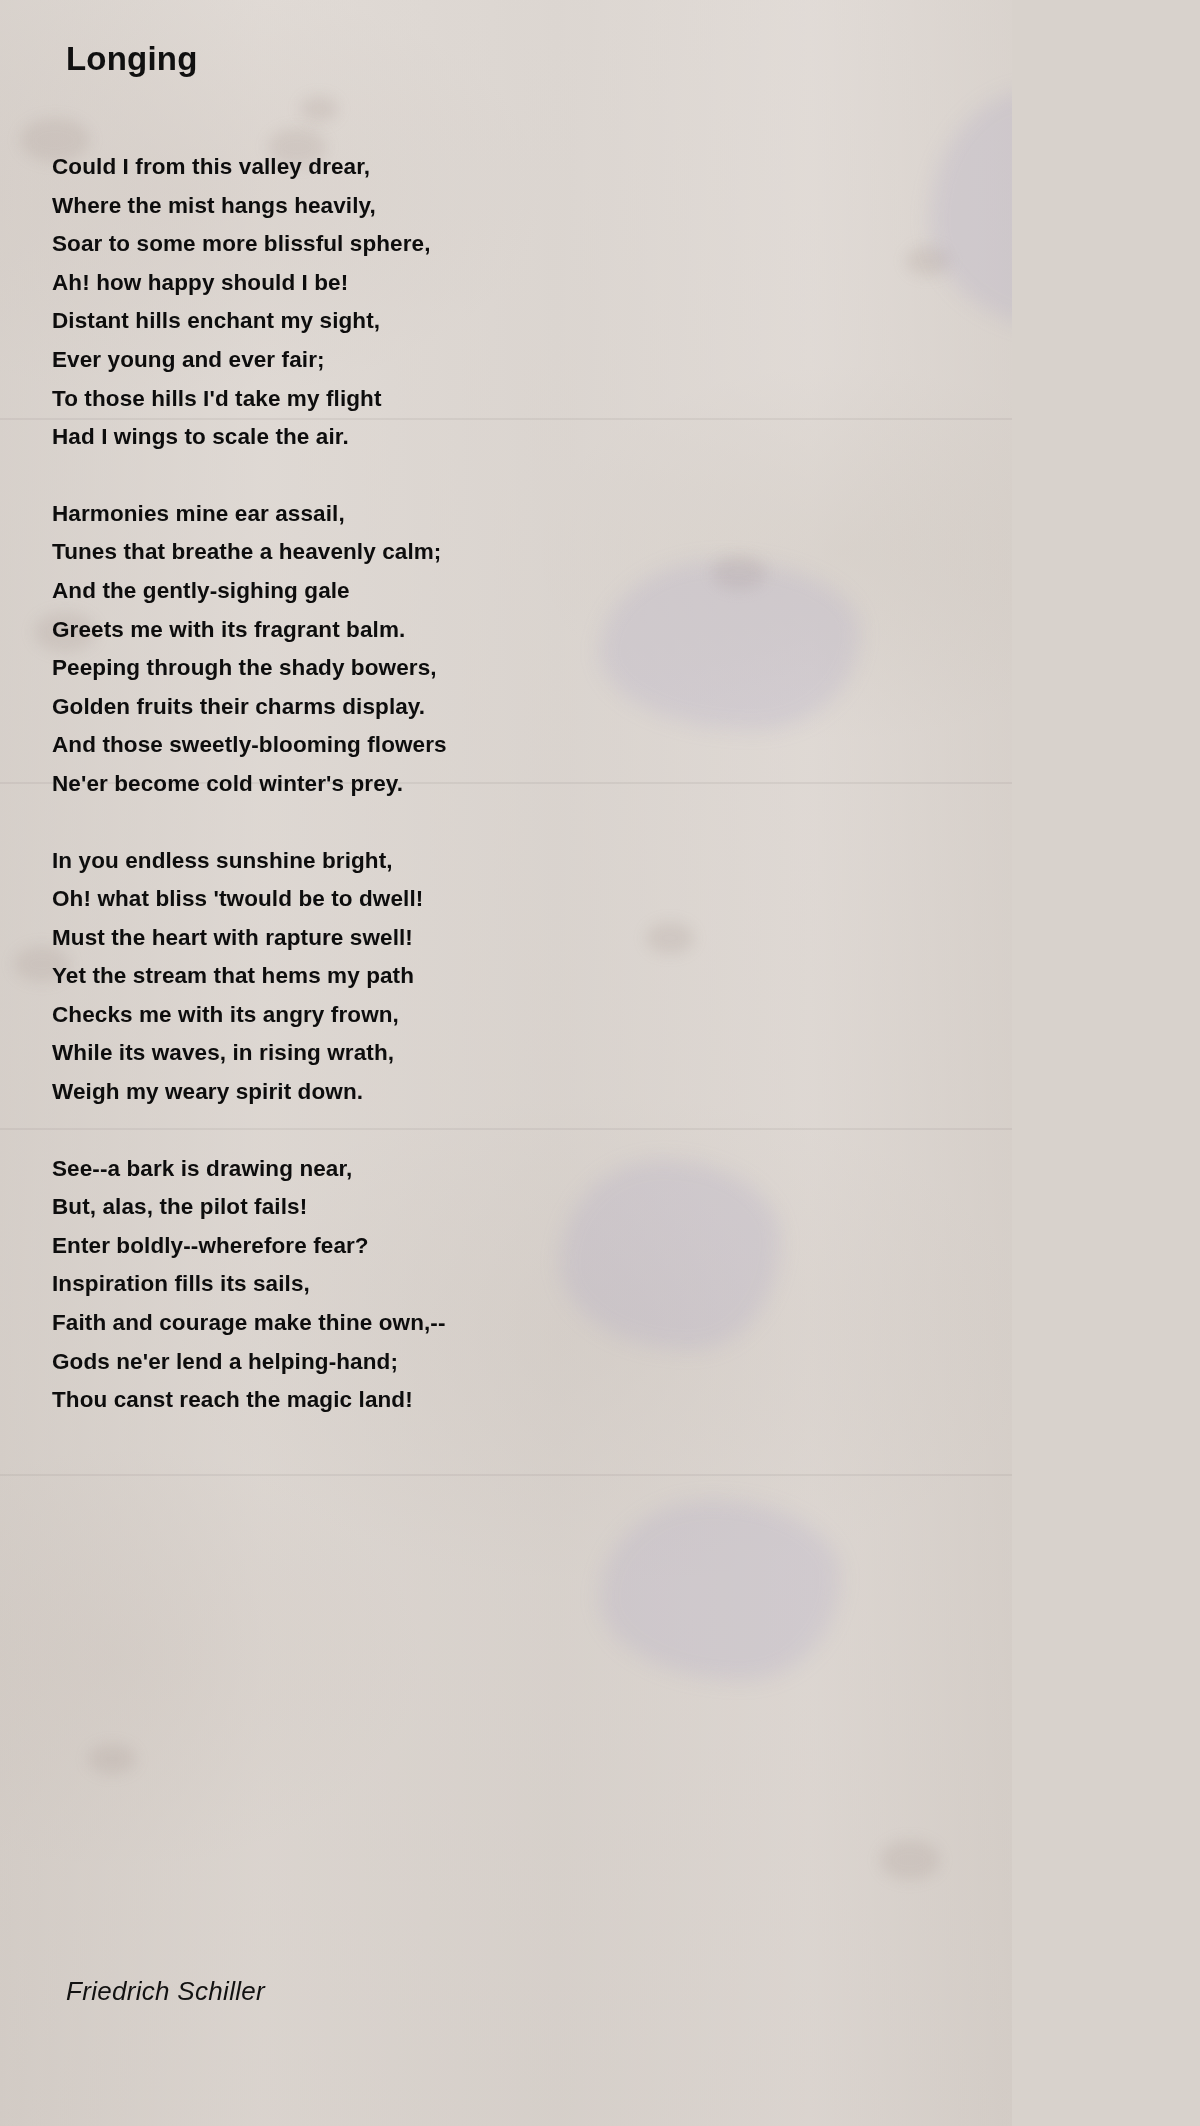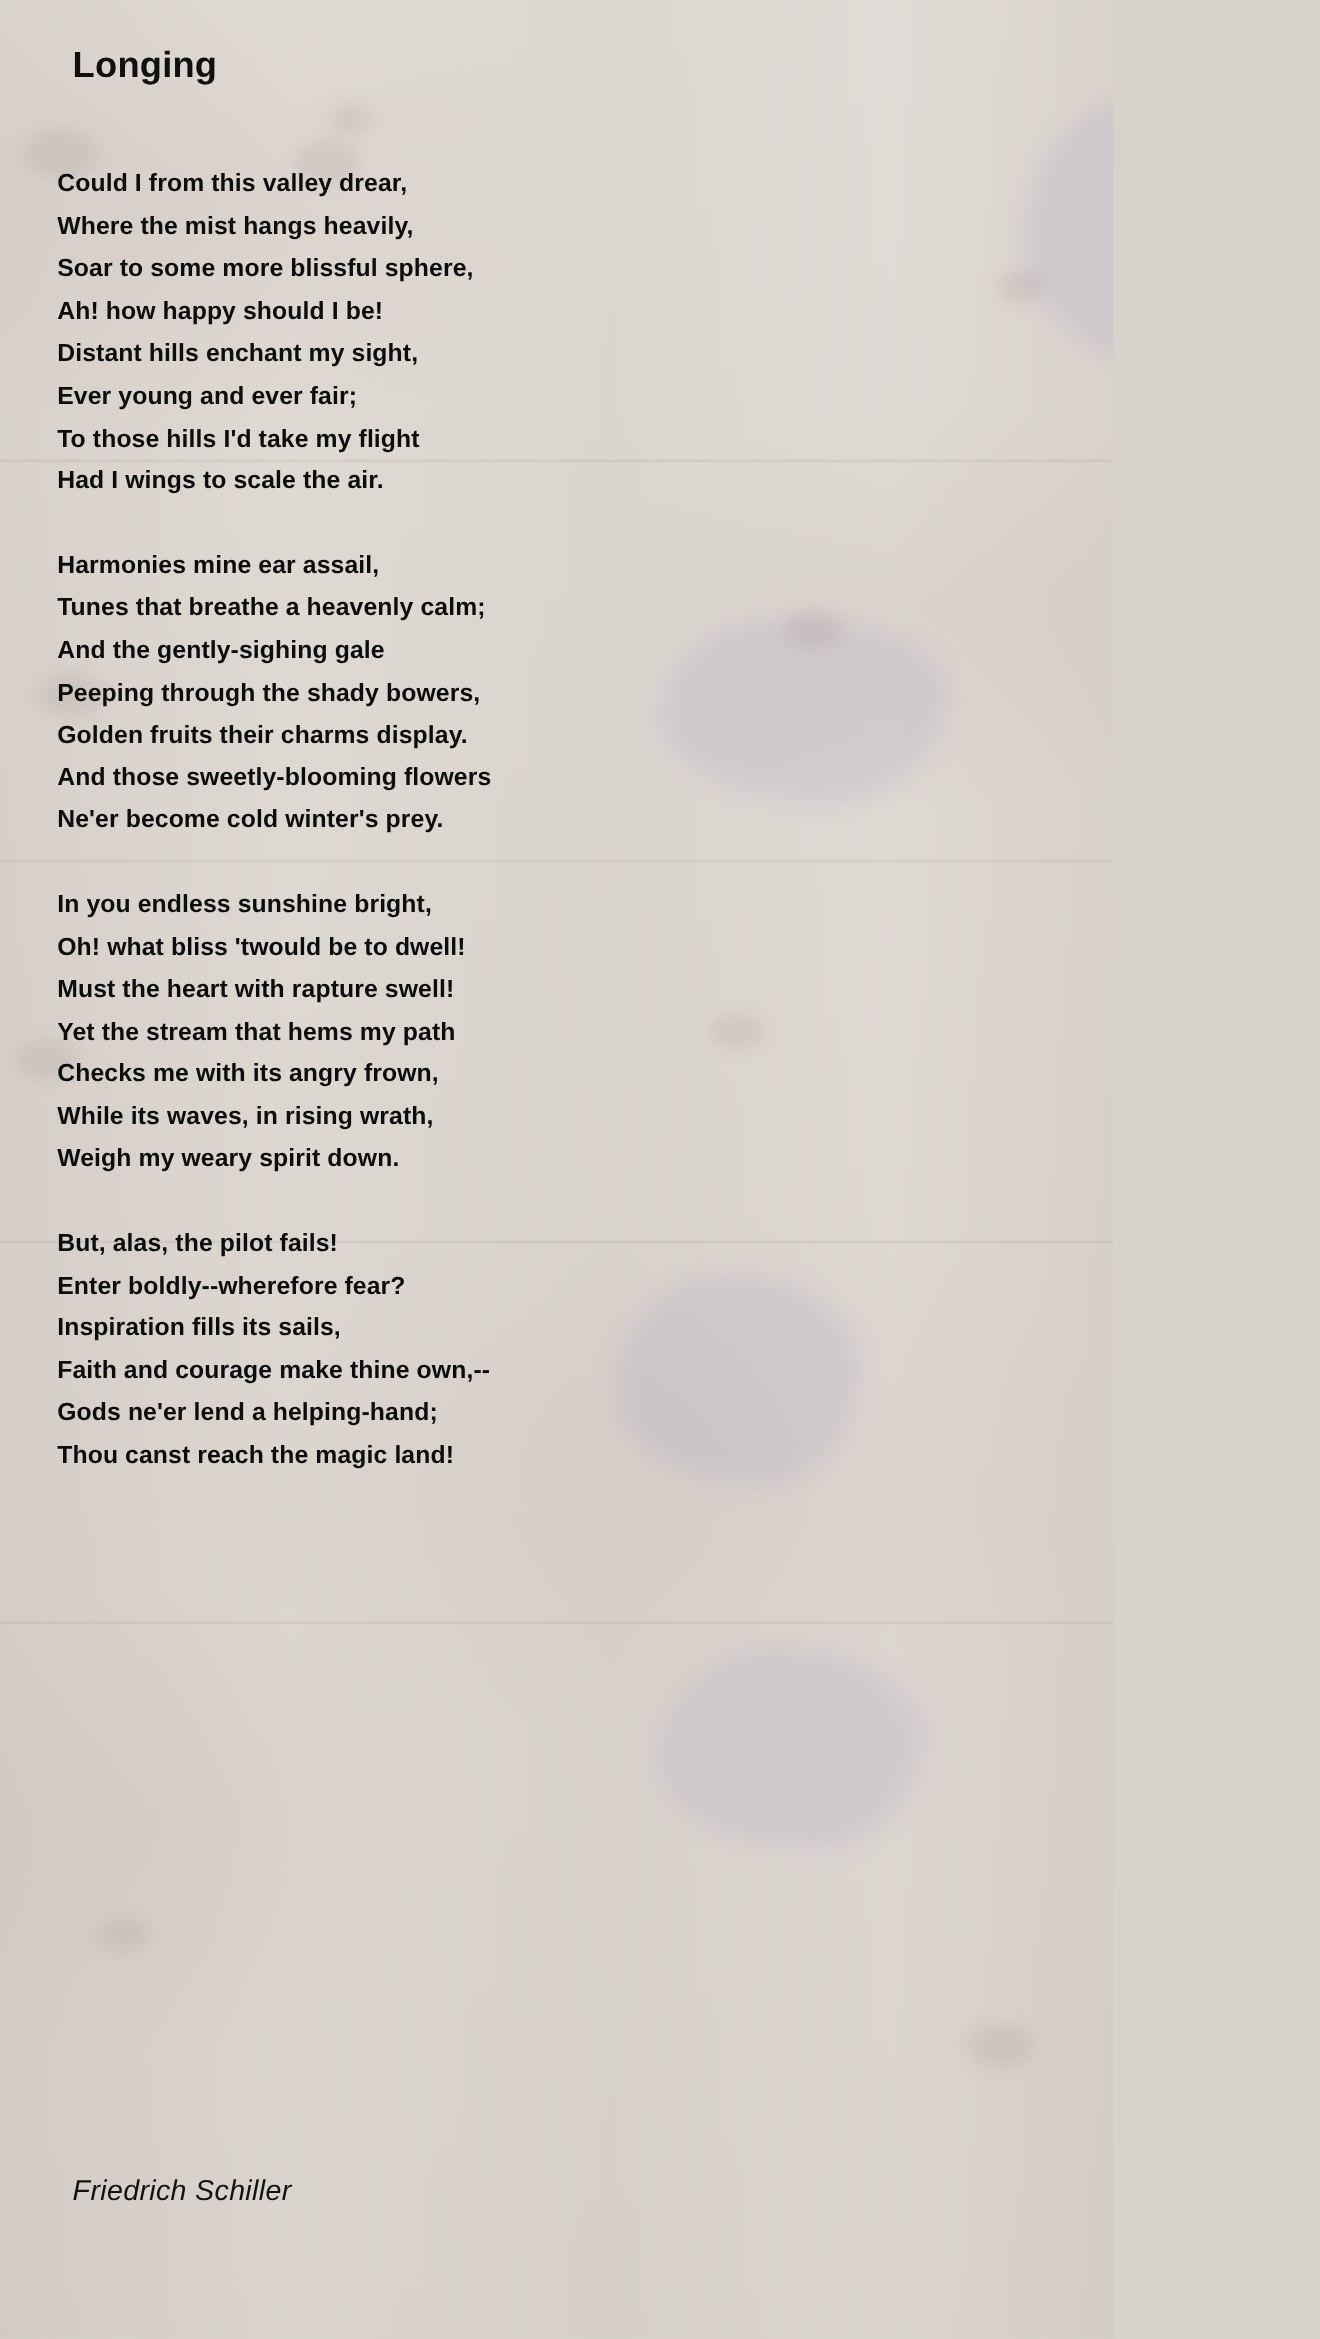--- a/index.html
+++ b/index.html
@@ -146,37 +146,39 @@
         <div class="line">Distant hills enchant my sight,</div>
         <div class="line">Ever young and ever fair;</div>
         <div class="line">To those hills I'd take my flight</div>
         <div class="line">Had I wings to scale the air.</div>
       </div>
 
       <div class="stanza">
         <div class="line">Harmonies mine ear assail,</div>
         <div class="line">Tunes that breathe a heavenly calm;</div>
         <div class="line">And the gently-sighing gale</div>
+        <div class="line">Greets me with its fragrant balm.</div>
         <div class="line">Peeping through the shady bowers,</div>
         <div class="line">Golden fruits their charms display.</div>
         <div class="line">And those sweetly-blooming flowers</div>
         <div class="line">Ne'er become cold winter's prey.</div>
       </div>
 
       <div class="stanza">
         <div class="line">In you endless sunshine bright,</div>
         <div class="line">Oh! what bliss 'twould be to dwell!</div>
         <div class="line">Must the heart with rapture swell!</div>
         <div class="line">Yet the stream that hems my path</div>
         <div class="line">Checks me with its angry frown,</div>
         <div class="line">While its waves, in rising wrath,</div>
         <div class="line">Weigh my weary spirit down.</div>
       </div>
 
       <div class="stanza">
+        <div class="line">See--a bark is drawing near,</div>
         <div class="line">But, alas, the pilot fails!</div>
         <div class="line">Enter boldly--wherefore fear?</div>
         <div class="line">Inspiration fills its sails,</div>
         <div class="line">Faith and courage make thine own,--</div>
         <div class="line">Gods ne'er lend a helping-hand;</div>
         <div class="line">Thou canst reach the magic land!</div>
       </div>
 
     </div>
 

